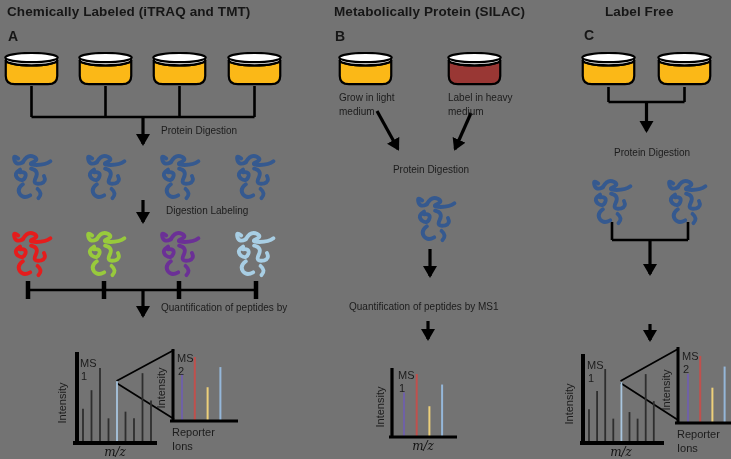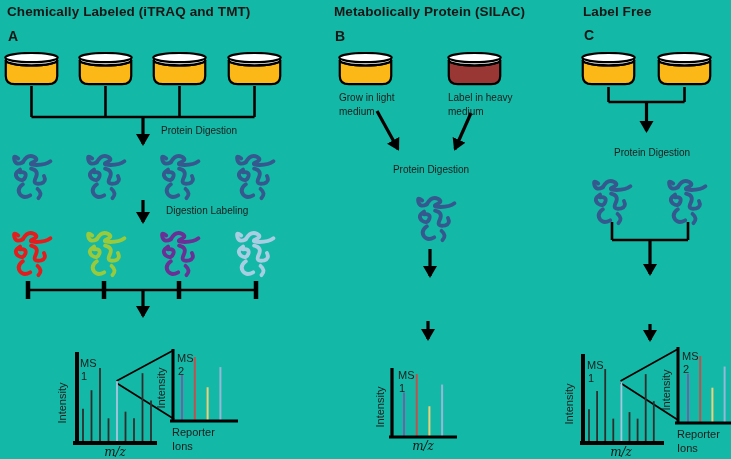--- a/index.html
+++ b/index.html
@@ -1,16 +1,16 @@
 <!DOCTYPE html>
 <html><head>
 <meta charset="utf-8">
 <style>
   html,body{margin:0;padding:0;background:#fff;}
-  .stage{position:relative;width:731px;height:459px;background:#14b8a6;overflow:hidden;
+  .stage{position:relative;width:731px;height:459px;background:#737373;overflow:hidden;
          font-family:"Liberation Sans",sans-serif;color:#161616;}
   .abs{position:absolute;}
   .title{font-weight:bold;font-size:13.5px;white-space:nowrap;letter-spacing:.1px;}
   .letter{font-weight:bold;font-size:14px;}
   .lbl{font-size:10px;line-height:13.5px;color:#1c1c1c;white-space:nowrap;}
   .center{text-align:center;}
   svg{display:block;overflow:visible;}
   svg text{font-family:"Liberation Sans",sans-serif;font-size:11px;fill:#1c1c1c;}
   svg text.mz{font-family:"DejaVu Serif",serif;font-style:italic;font-size:12px;fill:#111;}
 </style>
@@ -110,20 +110,21 @@
       <use href="#peptide"></use>
     </svg>
   <svg class="abs" style="left:157px;top:228px;width:46px;height:50px" viewBox="0 0 50 54" color="#6B3096">
       <use href="#peptide"></use>
     </svg>
   <svg class="abs" style="left:232px;top:228px;width:46px;height:50px" viewBox="0 0 50 54" color="#A8CEE4">
       <use href="#peptide"></use>
     </svg>
 
   <div class="abs lbl" style="left:161px;top:301px">
+    <div>Quantification of peptides by</div>
   </div>
 
   <svg class="abs" style="left:58px;top:346px;width:132px;height:113px" viewBox="0 0 132 113">
     <g>
         <line x1="25" x2="25" y1="96" y2="62.699999999999996" stroke="#2e2e2e" stroke-width="1.8"></line>
         <line x1="33.5" x2="33.5" y1="96" y2="44.2" stroke="#2e2e2e" stroke-width="1.8"></line>
         <line x1="42" x2="42" y1="96" y2="22" stroke="#2e2e2e" stroke-width="1.8"></line>
         <line x1="50.5" x2="50.5" y1="96" y2="72.32" stroke="#2e2e2e" stroke-width="1.8"></line>
         <line x1="59" x2="59" y1="96" y2="35.32" stroke="#A9C6DF" stroke-width="1.8"></line>
         <line x1="67.5" x2="67.5" y1="96" y2="65.66" stroke="#2e2e2e" stroke-width="1.8"></line>
@@ -173,36 +174,37 @@
   </div>
 
   <div class="abs lbl center" style="left:372px;top:163px;width:118px">
     <div>Protein Digestion</div>
   </div>
 
   <svg class="abs" style="left:413px;top:193px;width:46px;height:50px" viewBox="0 0 50 54" color="#35598F">
       <use href="#peptide"></use>
     </svg>
 
+  <div class="abs lbl" style="left:349px;top:300px">Quantification of peptides by MS1</div>
 
   <svg class="abs" style="left:378px;top:362px;width:100px;height:97px" viewBox="0 0 100 97">
     <g>
         <line x1="26" x2="26" y1="74" y2="30.6" stroke="#6F61A6" stroke-width="2"></line>
         <line x1="38.7" x2="38.7" y1="74" y2="12" stroke="#C0504D" stroke-width="2"></line>
         <line x1="51.4" x2="51.4" y1="74" y2="44.24" stroke="#EDD07A" stroke-width="2"></line>
         <line x1="64.1" x2="64.1" y1="74" y2="22.54" stroke="#95B7D9" stroke-width="2"></line>
       </g>
     <path d="M14,6 V75 M11,75 H79" stroke="#000" stroke-width="3.2" fill="none"></path>
     <text x="20" y="17">MS</text>
     <text x="21" y="30">1</text>
     <text x="6" y="45" text-anchor="middle" transform="rotate(-90 6 45)">Intensity</text>
     <text class="mz" x="45" y="88" text-anchor="middle">m/z</text>
   </svg>
 
-  <div class="abs title" style="left:583px;top:4px">Label Free</div>
+  <div class="abs title" style="left:605px;top:4px">Label Free</div>
   <div class="abs letter" style="left:584px;top:27px">C</div>
 
   <svg class="abs" style="left:580px;top:52px;width:57px;height:35px" viewBox="0 0 62 38" color="#FBB817">
       <use href="#dish"></use>
     </svg>
   <svg class="abs" style="left:656px;top:52px;width:57px;height:35px" viewBox="0 0 62 38" color="#FBB817">
       <use href="#dish"></use>
     </svg>
 
   <div class="abs lbl" style="left:614px;top:146px">Protein Digestion</div>

